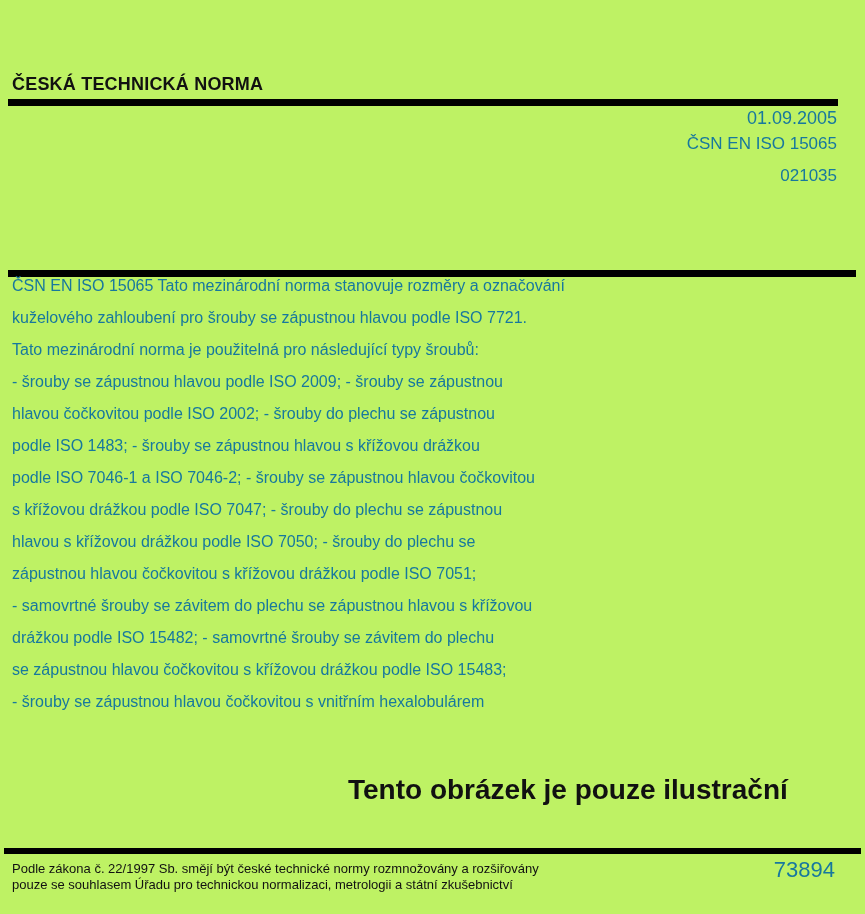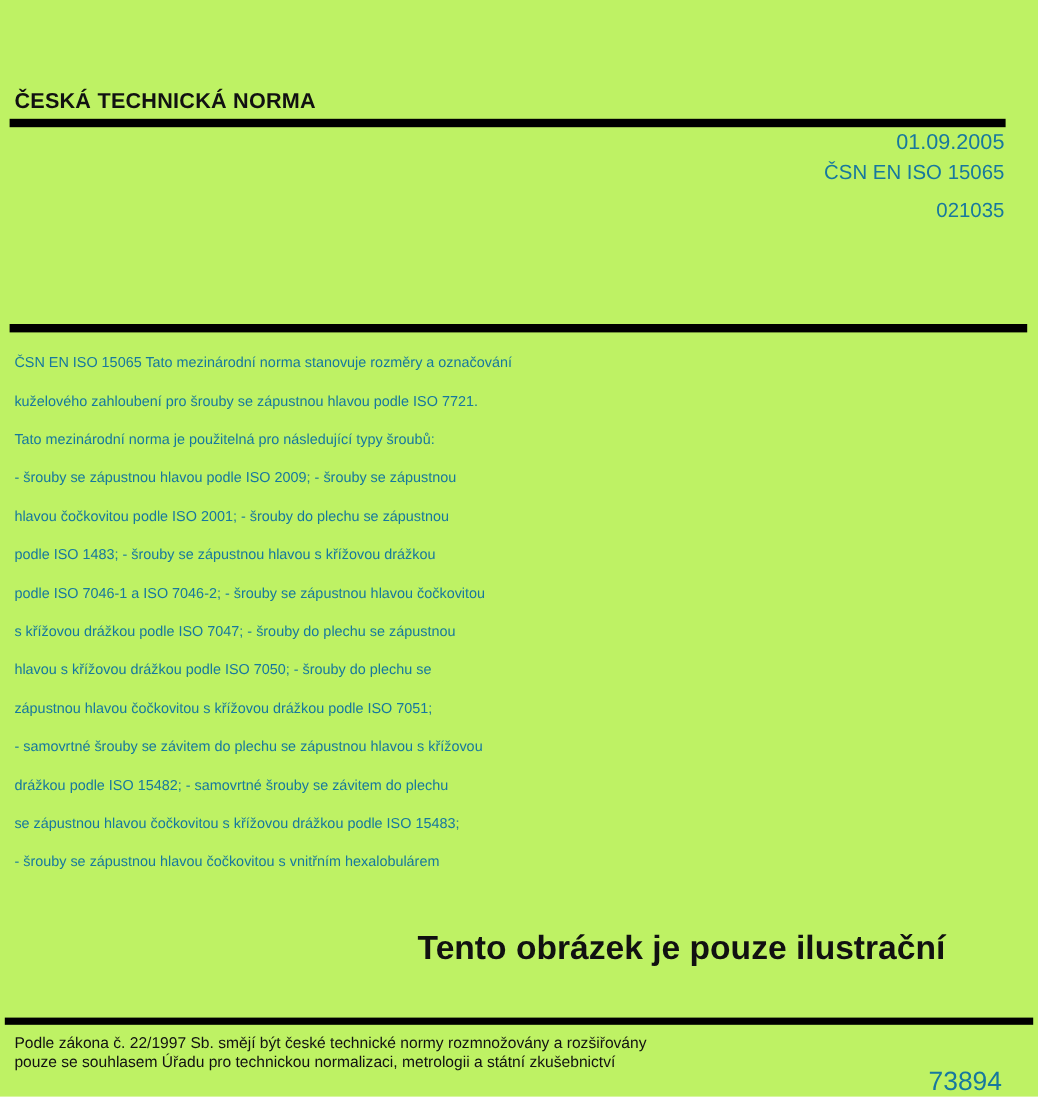--- a/index.html
+++ b/index.html
@@ -54,23 +54,23 @@
     right: 28px; top: 128px;
     font-size: 17px;
     line-height: 32px;
     color: #17789E;
     text-align: right;
     white-space: nowrap;
   }
 
   #abstract {
     position: absolute;
-    left: 12px; top: 286px;
+    left: 12px; top: 270px;
     width: 820px;
-    font-size: 12px;
+    font-size: 16px;
     line-height: 32px;
     color: #17789E;
   }
   #abstract .abstract-line { white-space: nowrap; }
 
   #illustration-note {
     position: absolute;
     left: 348px; top: 774px;
     font-size: 28px;
     font-weight: bold;
@@ -83,21 +83,21 @@
     left: 12px; top: 861px;
     font-size: 13px;
     font-weight: normal;
     color: #111111;
     line-height: 16px;
   }
   #footer-legal .legal-line { white-space: nowrap; }
 
   #footer-number {
     position: absolute;
-    right: 30px; top: 888px;
+    right: 30px; top: 857px;
     font-size: 22px;
     color: #17789E;
     white-space: nowrap;
   }
 </style>
 </head>
 <body>
 
 <div class="page">
 
@@ -110,21 +110,21 @@
     <div>021035</div>
   </div>
 
   <div id="rule-middle" class="rule"></div>
 
   <div id="abstract">
     <div class="abstract-line">ČSN EN ISO 15065 Tato mezinárodní norma stanovuje rozměry a označování</div>
     <div class="abstract-line">kuželového zahloubení pro šrouby se zápustnou hlavou podle ISO 7721.</div>
     <div class="abstract-line">Tato mezinárodní norma je použitelná pro následující typy šroubů:</div>
     <div class="abstract-line">- šrouby se zápustnou hlavou podle ISO 2009; - šrouby se zápustnou</div>
-    <div class="abstract-line">hlavou čočkovitou podle ISO 2001; - šrouby do plechu se zápustnou</div>
+    <div class="abstract-line">hlavou čočkovitou podle ISO 2002; - šrouby do plechu se zápustnou</div>
     <div class="abstract-line">podle ISO 1483; - šrouby se zápustnou hlavou s křížovou drážkou</div>
     <div class="abstract-line">podle ISO 7046-1 a ISO 7046-2; - šrouby se zápustnou hlavou čočkovitou</div>
     <div class="abstract-line">s křížovou drážkou podle ISO 7047; - šrouby do plechu se zápustnou</div>
     <div class="abstract-line">hlavou s křížovou drážkou podle ISO 7050; - šrouby do plechu se</div>
     <div class="abstract-line">zápustnou hlavou čočkovitou s křížovou drážkou podle ISO 7051;</div>
     <div class="abstract-line">- samovrtné šrouby se závitem do plechu se zápustnou hlavou s křížovou</div>
     <div class="abstract-line">drážkou podle ISO 15482; - samovrtné šrouby se závitem do plechu</div>
     <div class="abstract-line">se zápustnou hlavou čočkovitou s křížovou drážkou podle ISO 15483;</div>
     <div class="abstract-line">- šrouby se zápustnou hlavou čočkovitou s vnitřním hexalobulárem</div>
   </div>

